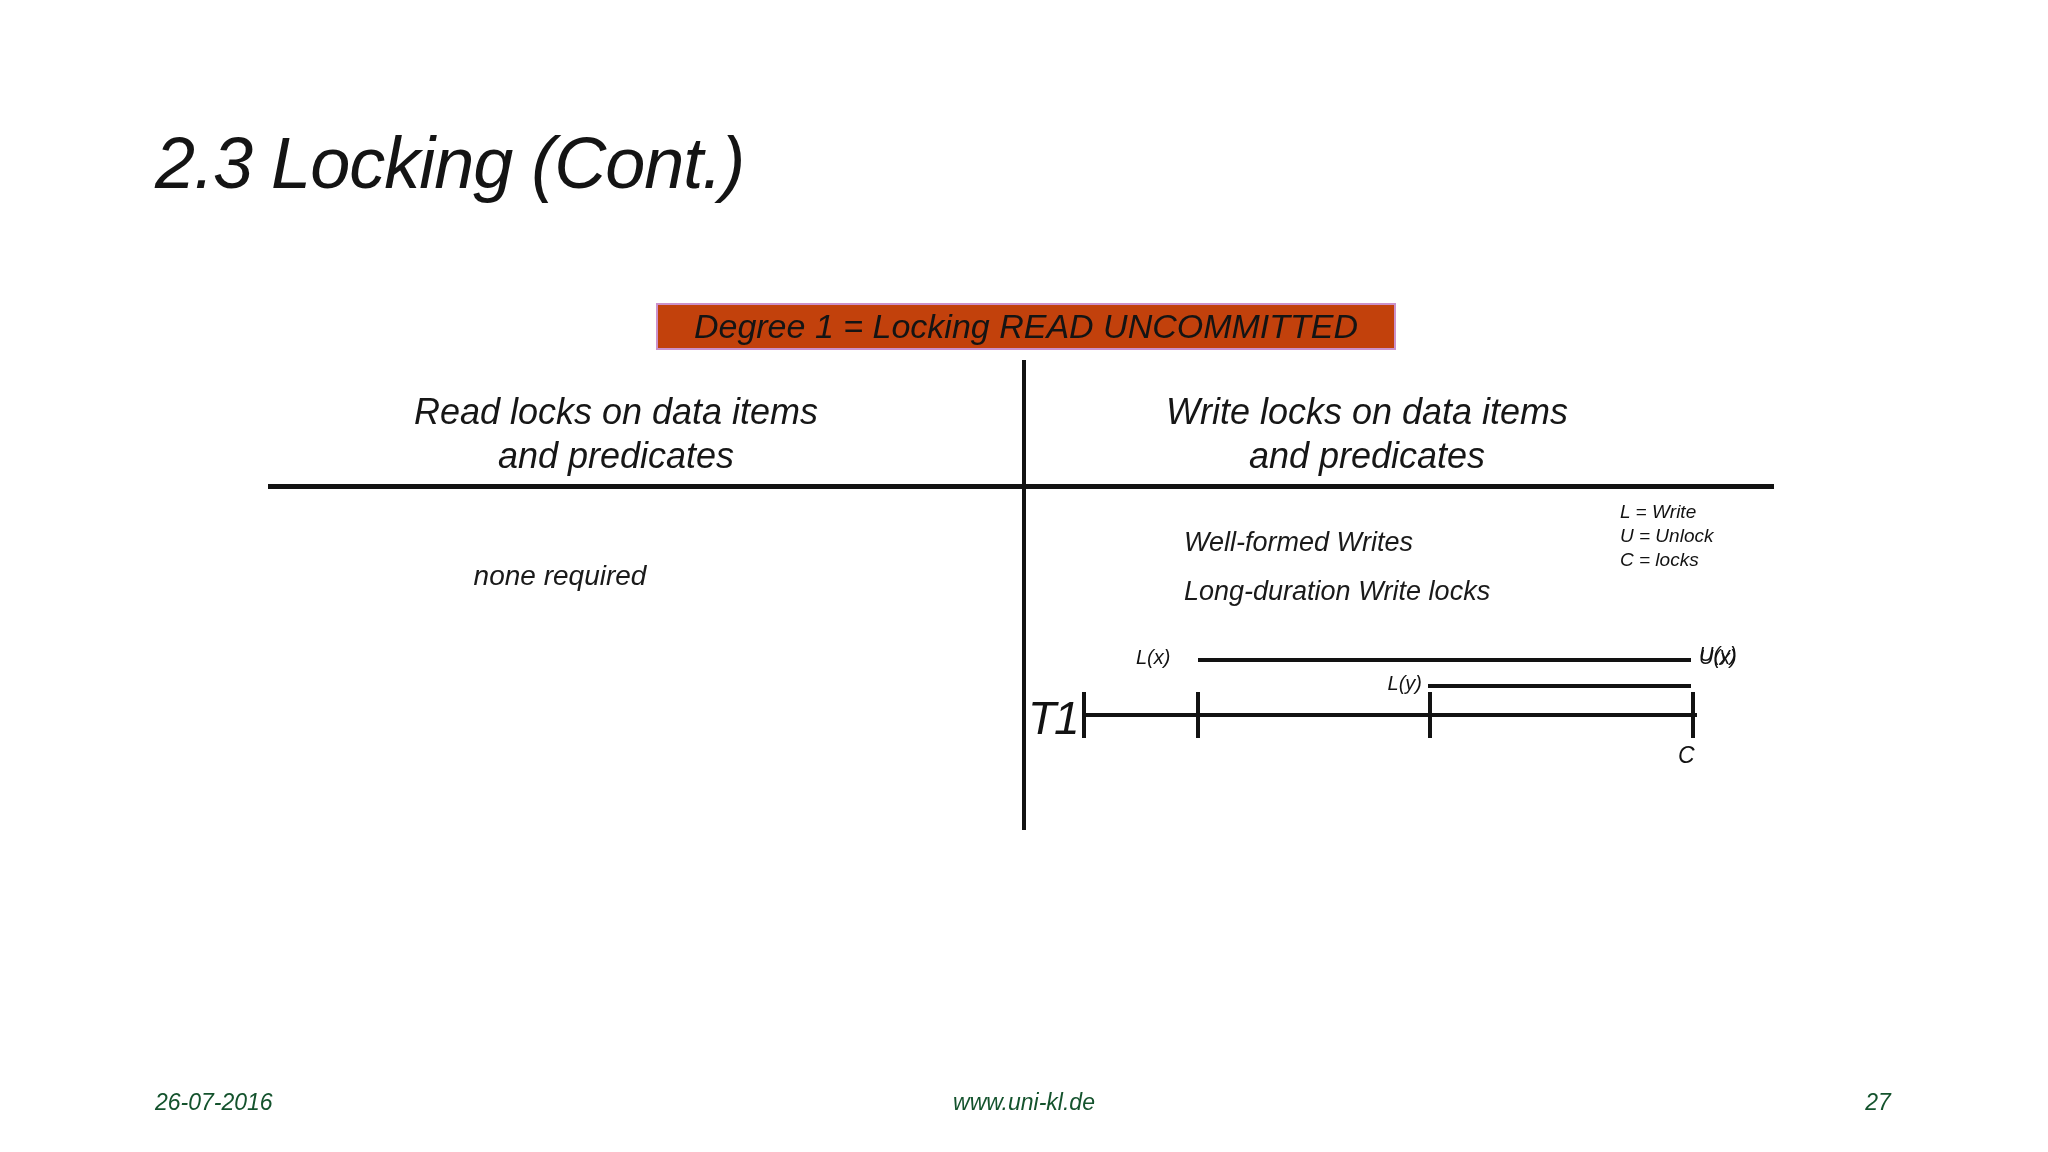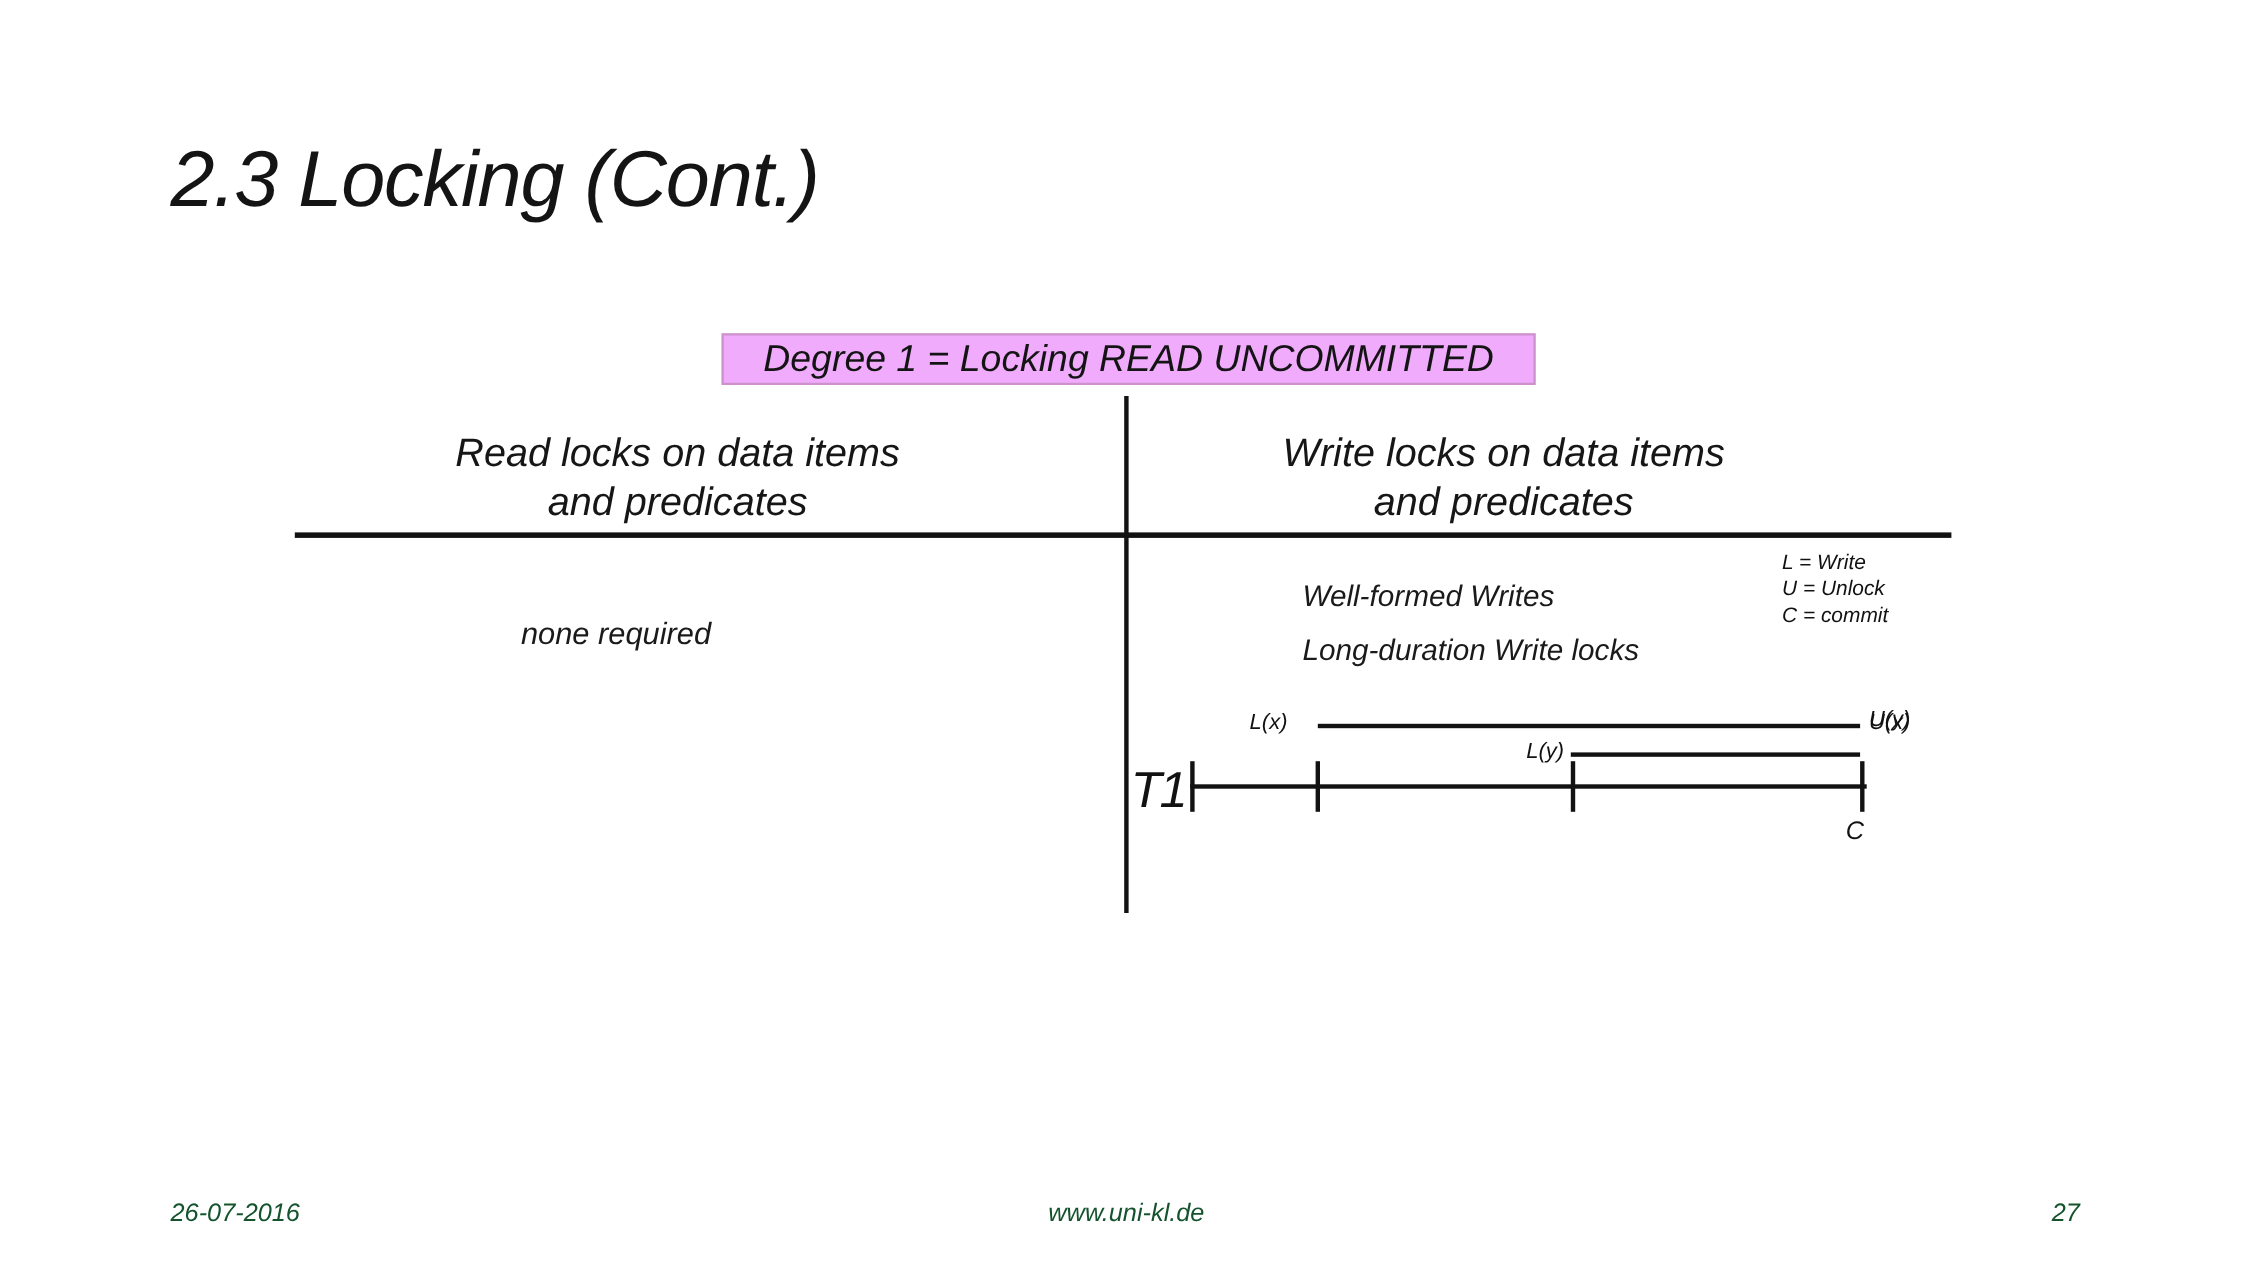--- a/index.html
+++ b/index.html
@@ -129,40 +129,40 @@
   .f-url  { left: 0; top: 1089px; width: 2048px; text-align: center; }
   .f-page { left: 1850px; top: 1089px; width: 56px; text-align: center; }
 </style>
 </head>
 <body>
 
 <div class="slide">
 
   <div class="abs title">2.3 Locking (Cont.)</div>
 
-  <div class="abs banner" style="background: #f0abfc; border-color: rgb(203, 146, 203);">Degree 1 = Locking READ UNCOMMITTED</div>
+  <div class="abs banner" style="background: #c2410c; border-color: rgb(203, 146, 203);">Degree 1 = Locking READ UNCOMMITTED</div>
 
   <div>
     <div class="abs vline"></div>
     <div class="abs hline"></div>
 
     <div class="abs col-header hdr-left">Read locks on data items
 and predicates</div>
     <div class="abs col-header hdr-right">Write locks on data items
 and predicates</div>
 
     <div class="abs none-required">none required</div>
     <div class="abs wf-writes">Well-formed Writes</div>
     <div class="abs ld-locks">Long-duration Write locks</div>
   </div>
 
   <div class="abs legend">
     <div>L = Write</div>
     <div>U = Unlock</div>
-    <div>C = commit</div>
+    <div>C = locks</div>
   </div>
 
   <div>
     <div class="abs t1-label">T1</div>
 
     <div class="abs tl-axis"></div>
     <div class="abs tick tick-1"></div>
     <div class="abs tick tick-2"></div>
     <div class="abs tick tick-3"></div>
     <div class="abs tick tick-4"></div>

